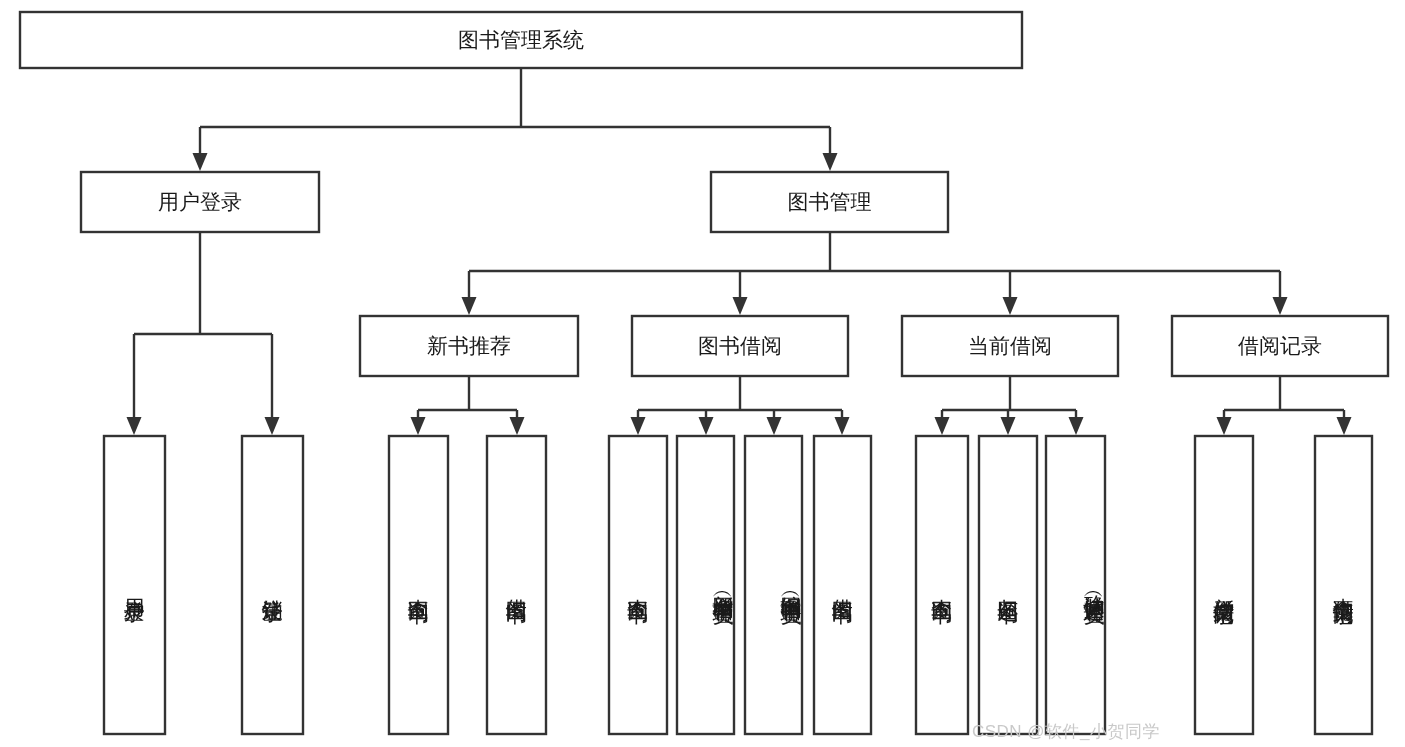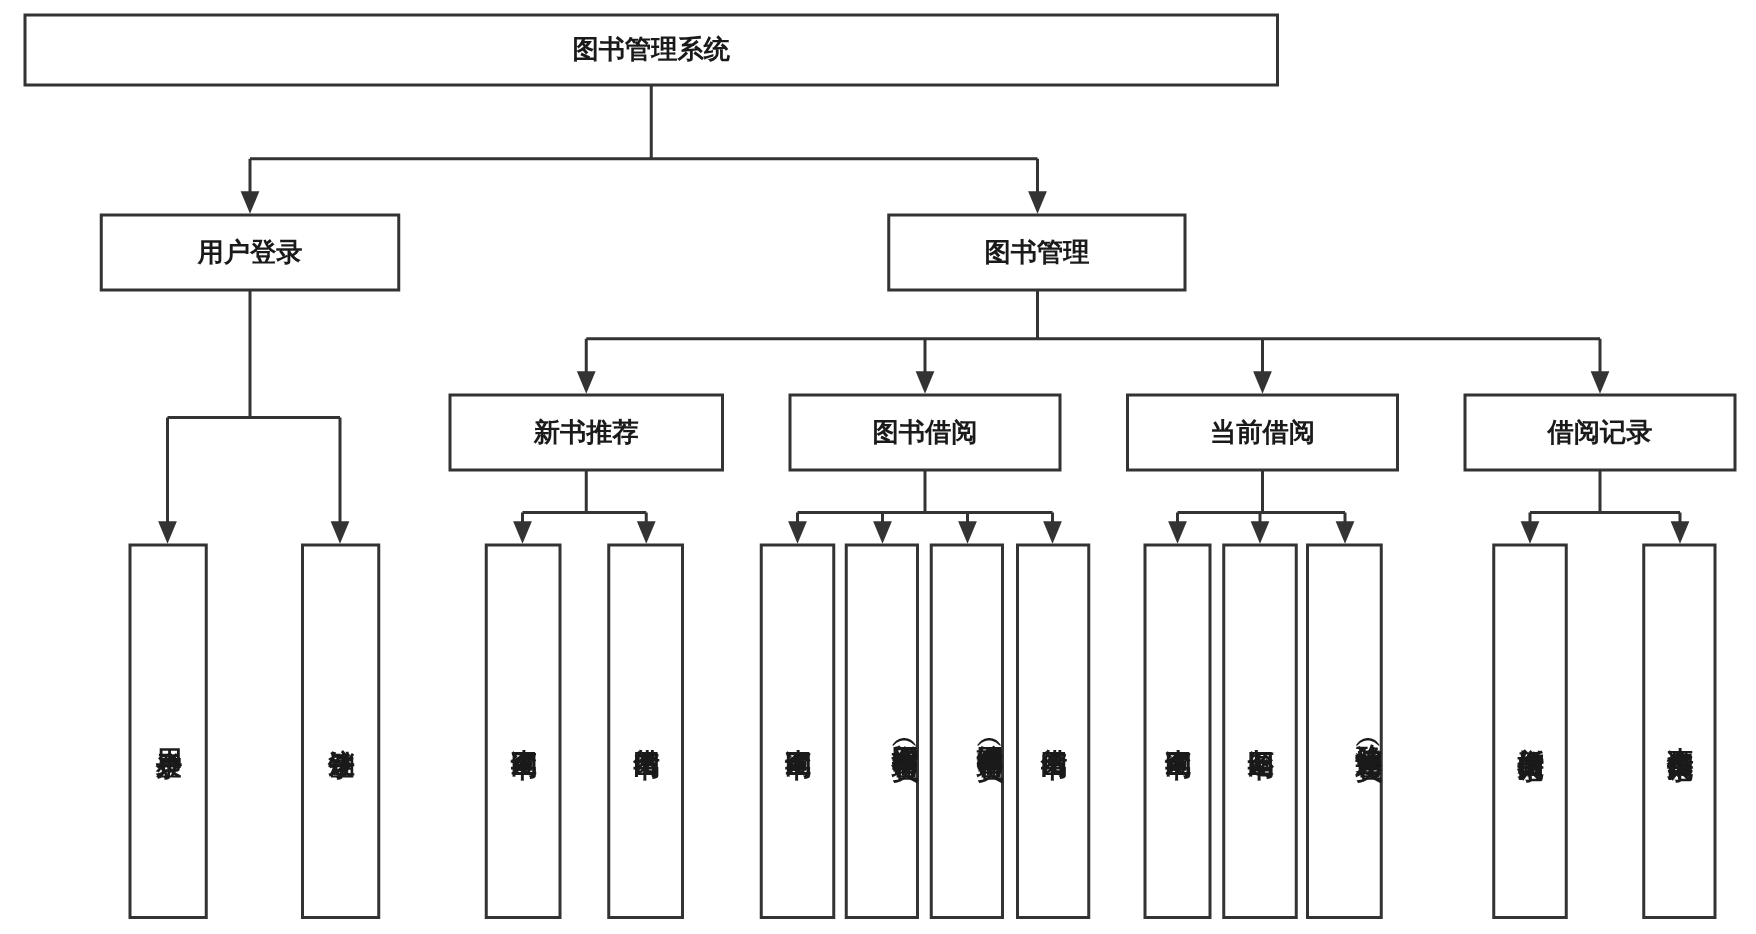--- a/index.html
+++ b/index.html
@@ -11,21 +11,20 @@
     width: 1405px;
     height: 747px;
     font-family: "Liberation Sans", "DejaVu Sans", sans-serif;
     overflow: hidden;
     position: relative;
   }
   #diagram-root {
     position: relative;
     width: 1168px;
     height: 747px;
-    font-weight: bold;
   }
   svg#tree-svg {
     position: absolute;
     left: 0;
     top: 0;
     width: 1405px;
     height: 747px;
     display: block;
   }
   .node-box {
@@ -179,13 +178,14 @@
       <div class="leaf-label-wrap centered" style="left: 609px; top: 442px; width: 58px; height: 286px;">查询图书</div>
       <div class="leaf-label-wrap" style="left: 677px; top: 442px; width: 57px; height: 286px;">新增图书（管理员）</div>
       <div class="leaf-label-wrap" style="left: 745px; top: 442px; width: 57px; height: 286px;">编辑图书（管理员）</div>
       <div class="leaf-label-wrap centered" style="left: 814px; top: 442px; width: 57px; height: 286px;">借阅图书</div>
       <div class="leaf-label-wrap centered" style="left: 916px; top: 442px; width: 52px; height: 286px;">查询图书</div>
       <div class="leaf-label-wrap centered" style="left: 979px; top: 442px; width: 58px; height: 286px;">归还图书</div>
       <div class="leaf-label-wrap" style="left: 1046px; top: 442px; width: 59px; height: 286px;">确认归还（管理员）</div>
       <div class="leaf-label-wrap centered" style="left: 1195px; top: 442px; width: 58px; height: 286px;">新增借阅记录</div>
       <div class="leaf-label-wrap centered" style="left: 1315px; top: 442px; width: 57px; height: 286px;">查询借阅记录</div>
     </div>
+  <div class="watermark">CSDN @软件_小贺同学</div>
 </div>
 
 </body></html>

